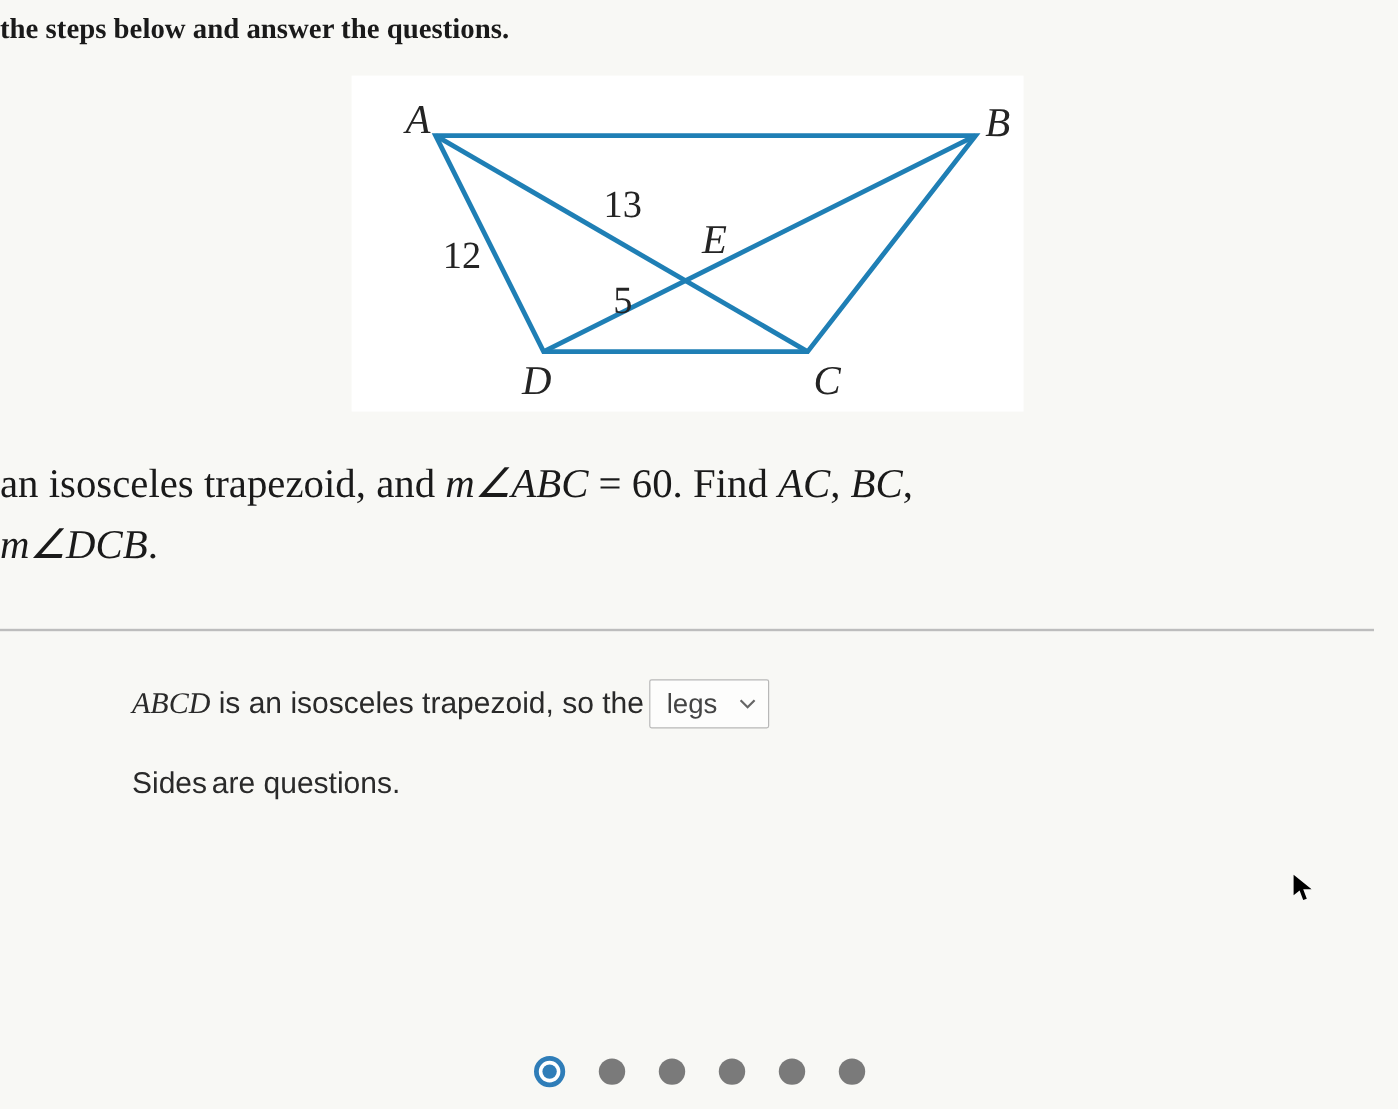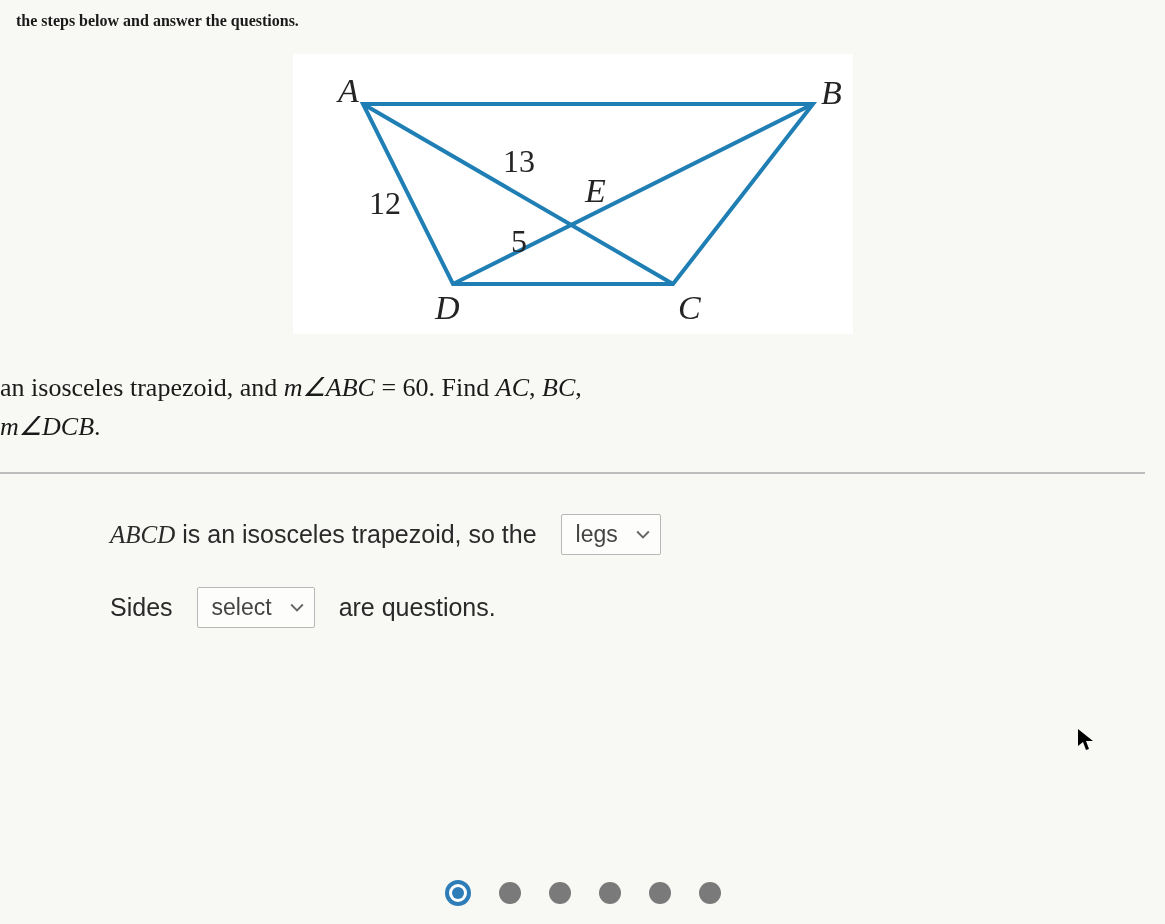--- a/index.html
+++ b/index.html
@@ -12,57 +12,57 @@
     width: 1165px;
     height: 924px;
     overflow: hidden;
     position: relative;
   }
   .page {
     padding: 12px 20px 0 0;
   }
   .instruction {
     font-weight: bold;
-    font-size: 16px;
-    margin: 0 0 24px 16px;
+    font-size: 24px;
+    margin: 0 0 24px 0;
     padding-left: 0;
   }
   .diagram-wrap {
     text-align: center;
     margin: 20px 0 30px 0;
   }
   .diagram {
     display: inline-block;
     background: #fff;
   }
   .question {
-    font-size: 26px;
+    font-size: 34px;
     line-height: 1.5;
     padding-left: 0;
-    margin-bottom: 26px;
+    margin-bottom: 44px;
     font-family: Georgia, serif;
   }
   .math-it { font-style: italic; font-family: Georgia, serif; }
   .hr {
     border: none;
     border-top: 2px solid #bdbdbd;
     margin: 0 0 40px 0;
   }
   .answer-block {
     padding-left: 110px;
     font-family: -apple-system, BlinkMacSystemFont, 'Segoe UI', Arial, sans-serif;
     font-size: 25px;
     color: #2a2a2a;
   }
   .answer-line {
     margin-bottom: 32px;
     display: flex;
     align-items: center;
     flex-wrap: wrap;
-    gap: 24px;
+    gap: 4px;
   }
   .answer-line .math-it { font-family: Georgia, serif; }
   .select-box {
     display: inline-flex;
     align-items: center;
     border: 1px solid #b8b8b8;
     background: #fdfdfc;
     padding: 6px 10px 6px 14px;
     font-size: 23px;
     color: #444;
@@ -164,28 +164,20 @@
         <span class="chev">
           <svg viewBox="0 0 12 12">
               <path d="M1 3 L6 8 L11 3" stroke="#666" stroke-width="1.6" fill="none"></path>
             </svg>
         </span>
       </span>
     </div>
 
     <div class="answer-line">
       <span>Sides</span>
-      <span class="select-box">
-        <span>select</span>
-        <span class="chev">
-          <svg viewBox="0 0 12 12">
-              <path d="M1 3 L6 8 L11 3" stroke="#666" stroke-width="1.6" fill="none"></path>
-            </svg>
-        </span>
-      </span>
       <span> are questions.</span>
     </div>
   </div>
 
 </div>
 
 <div class="pager">
   <span class="dot active"></span>
   <span class="dot"></span>
   <span class="dot"></span>

